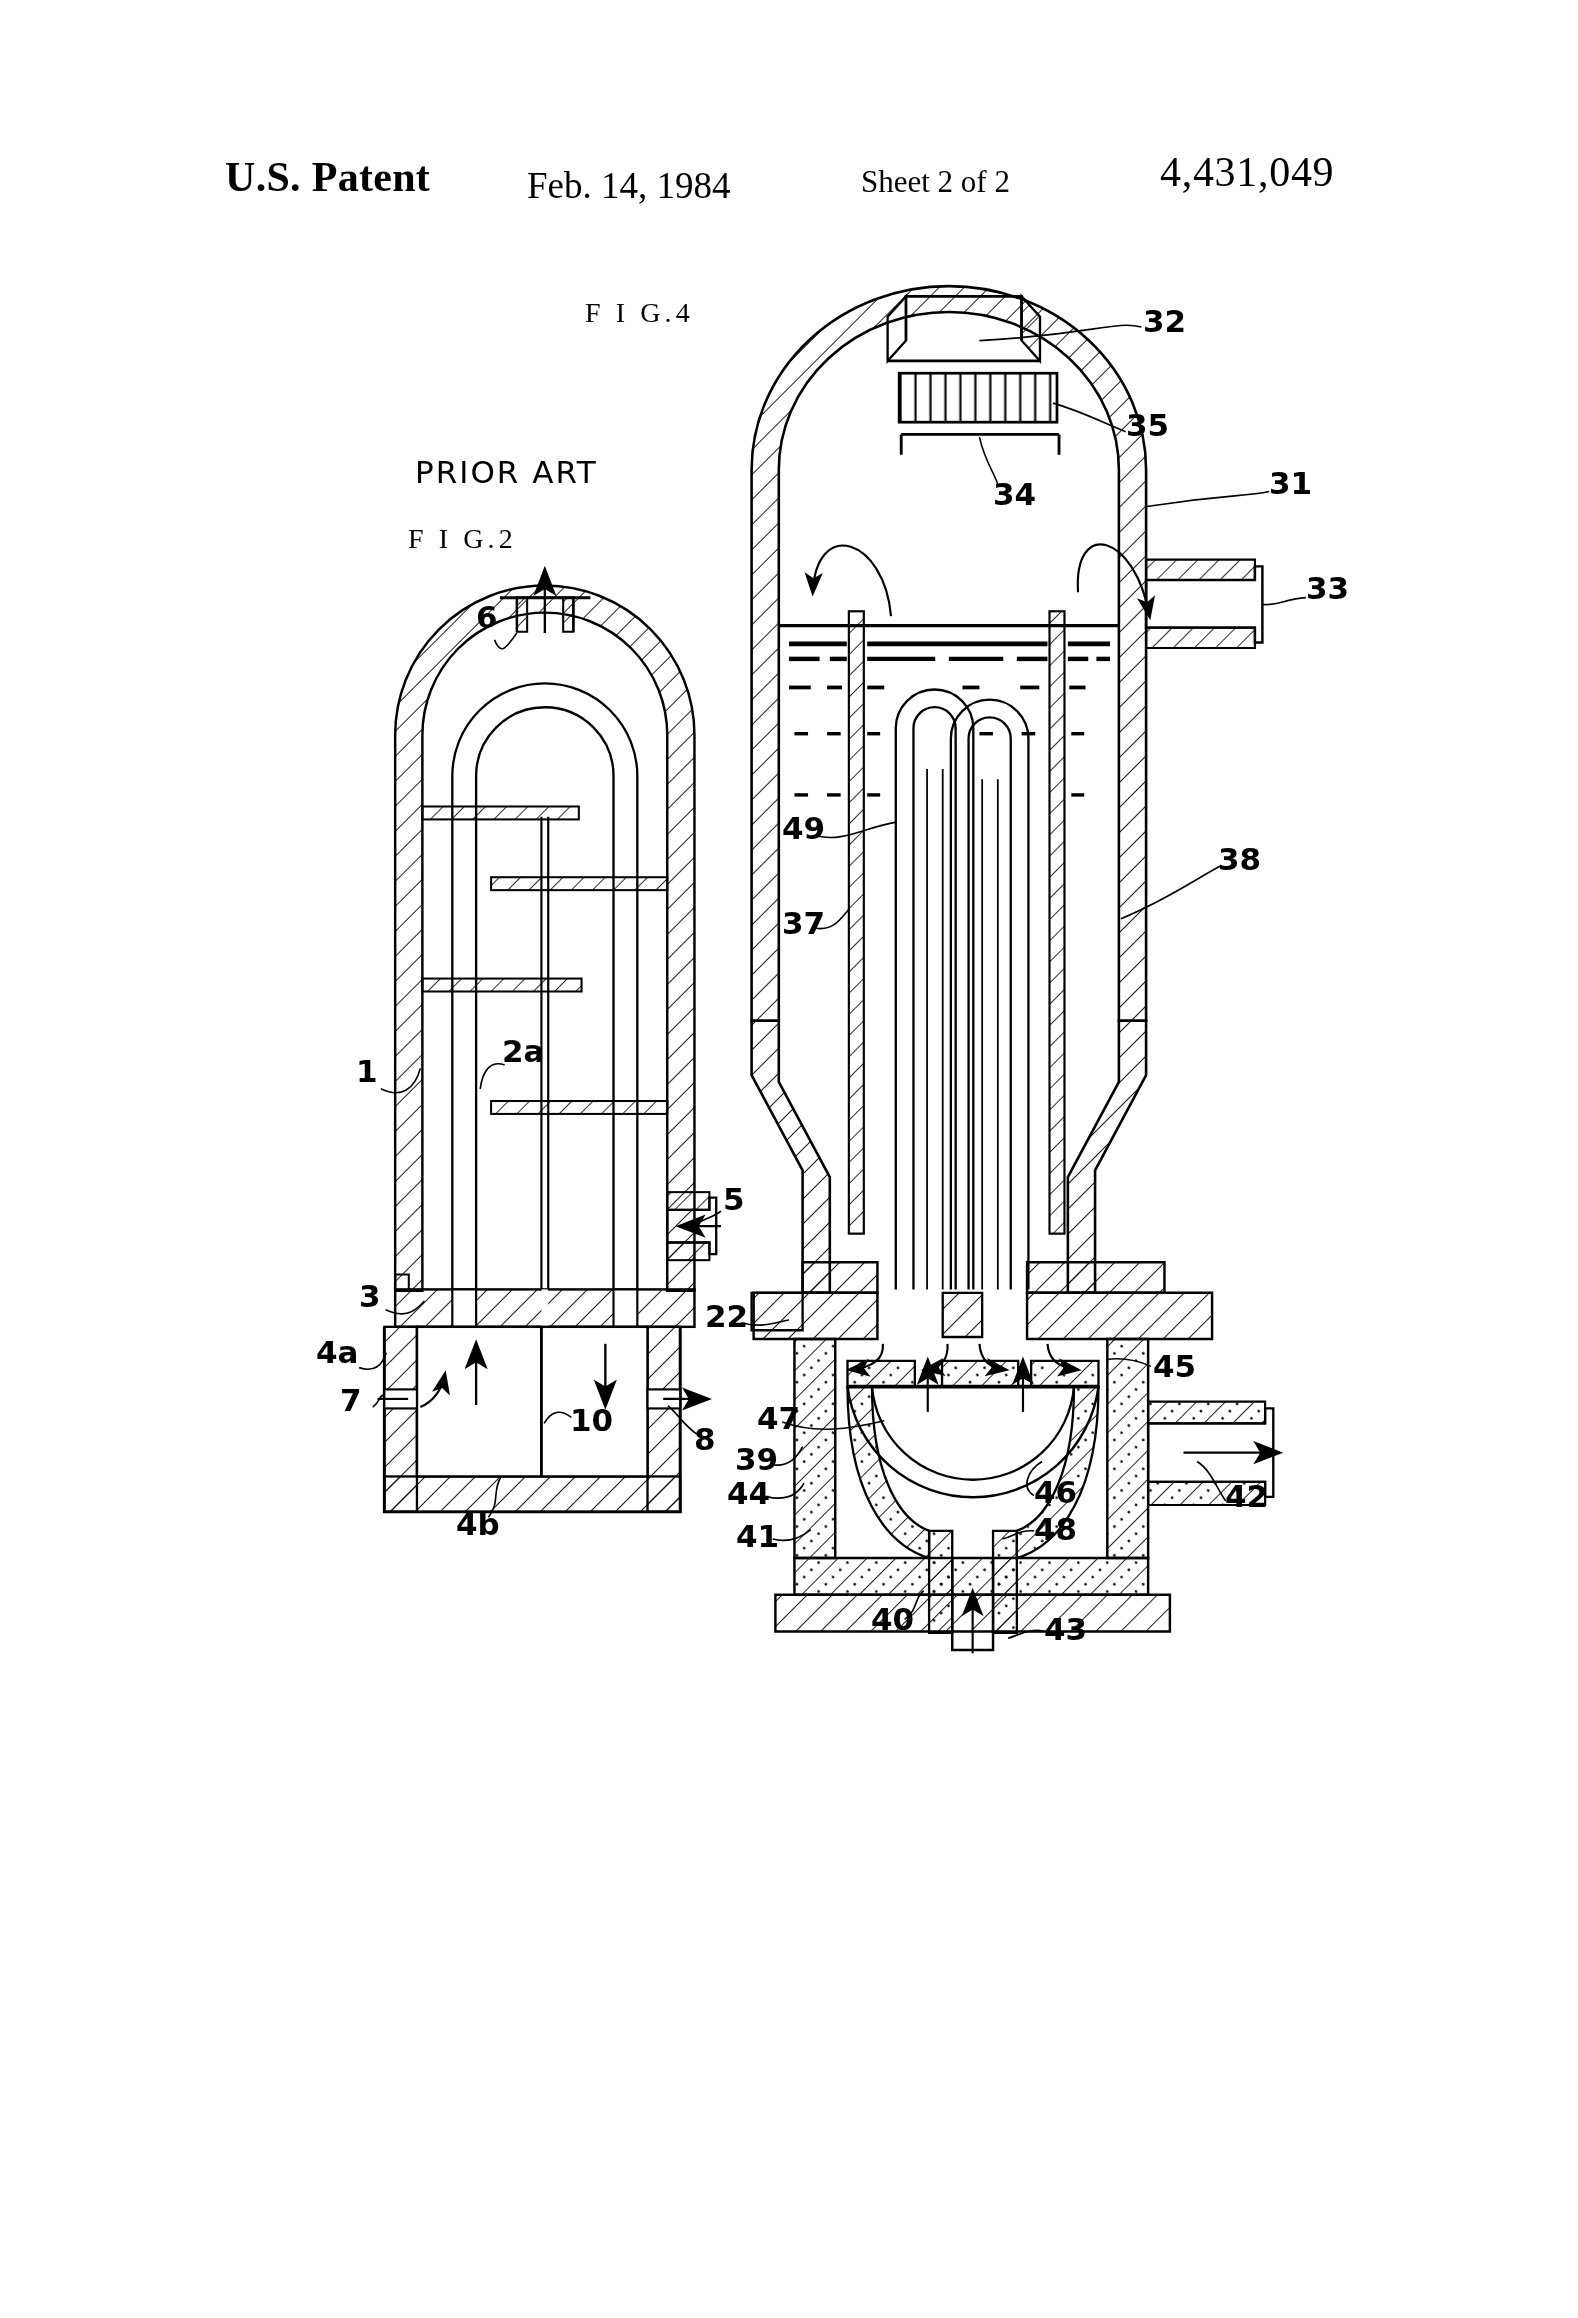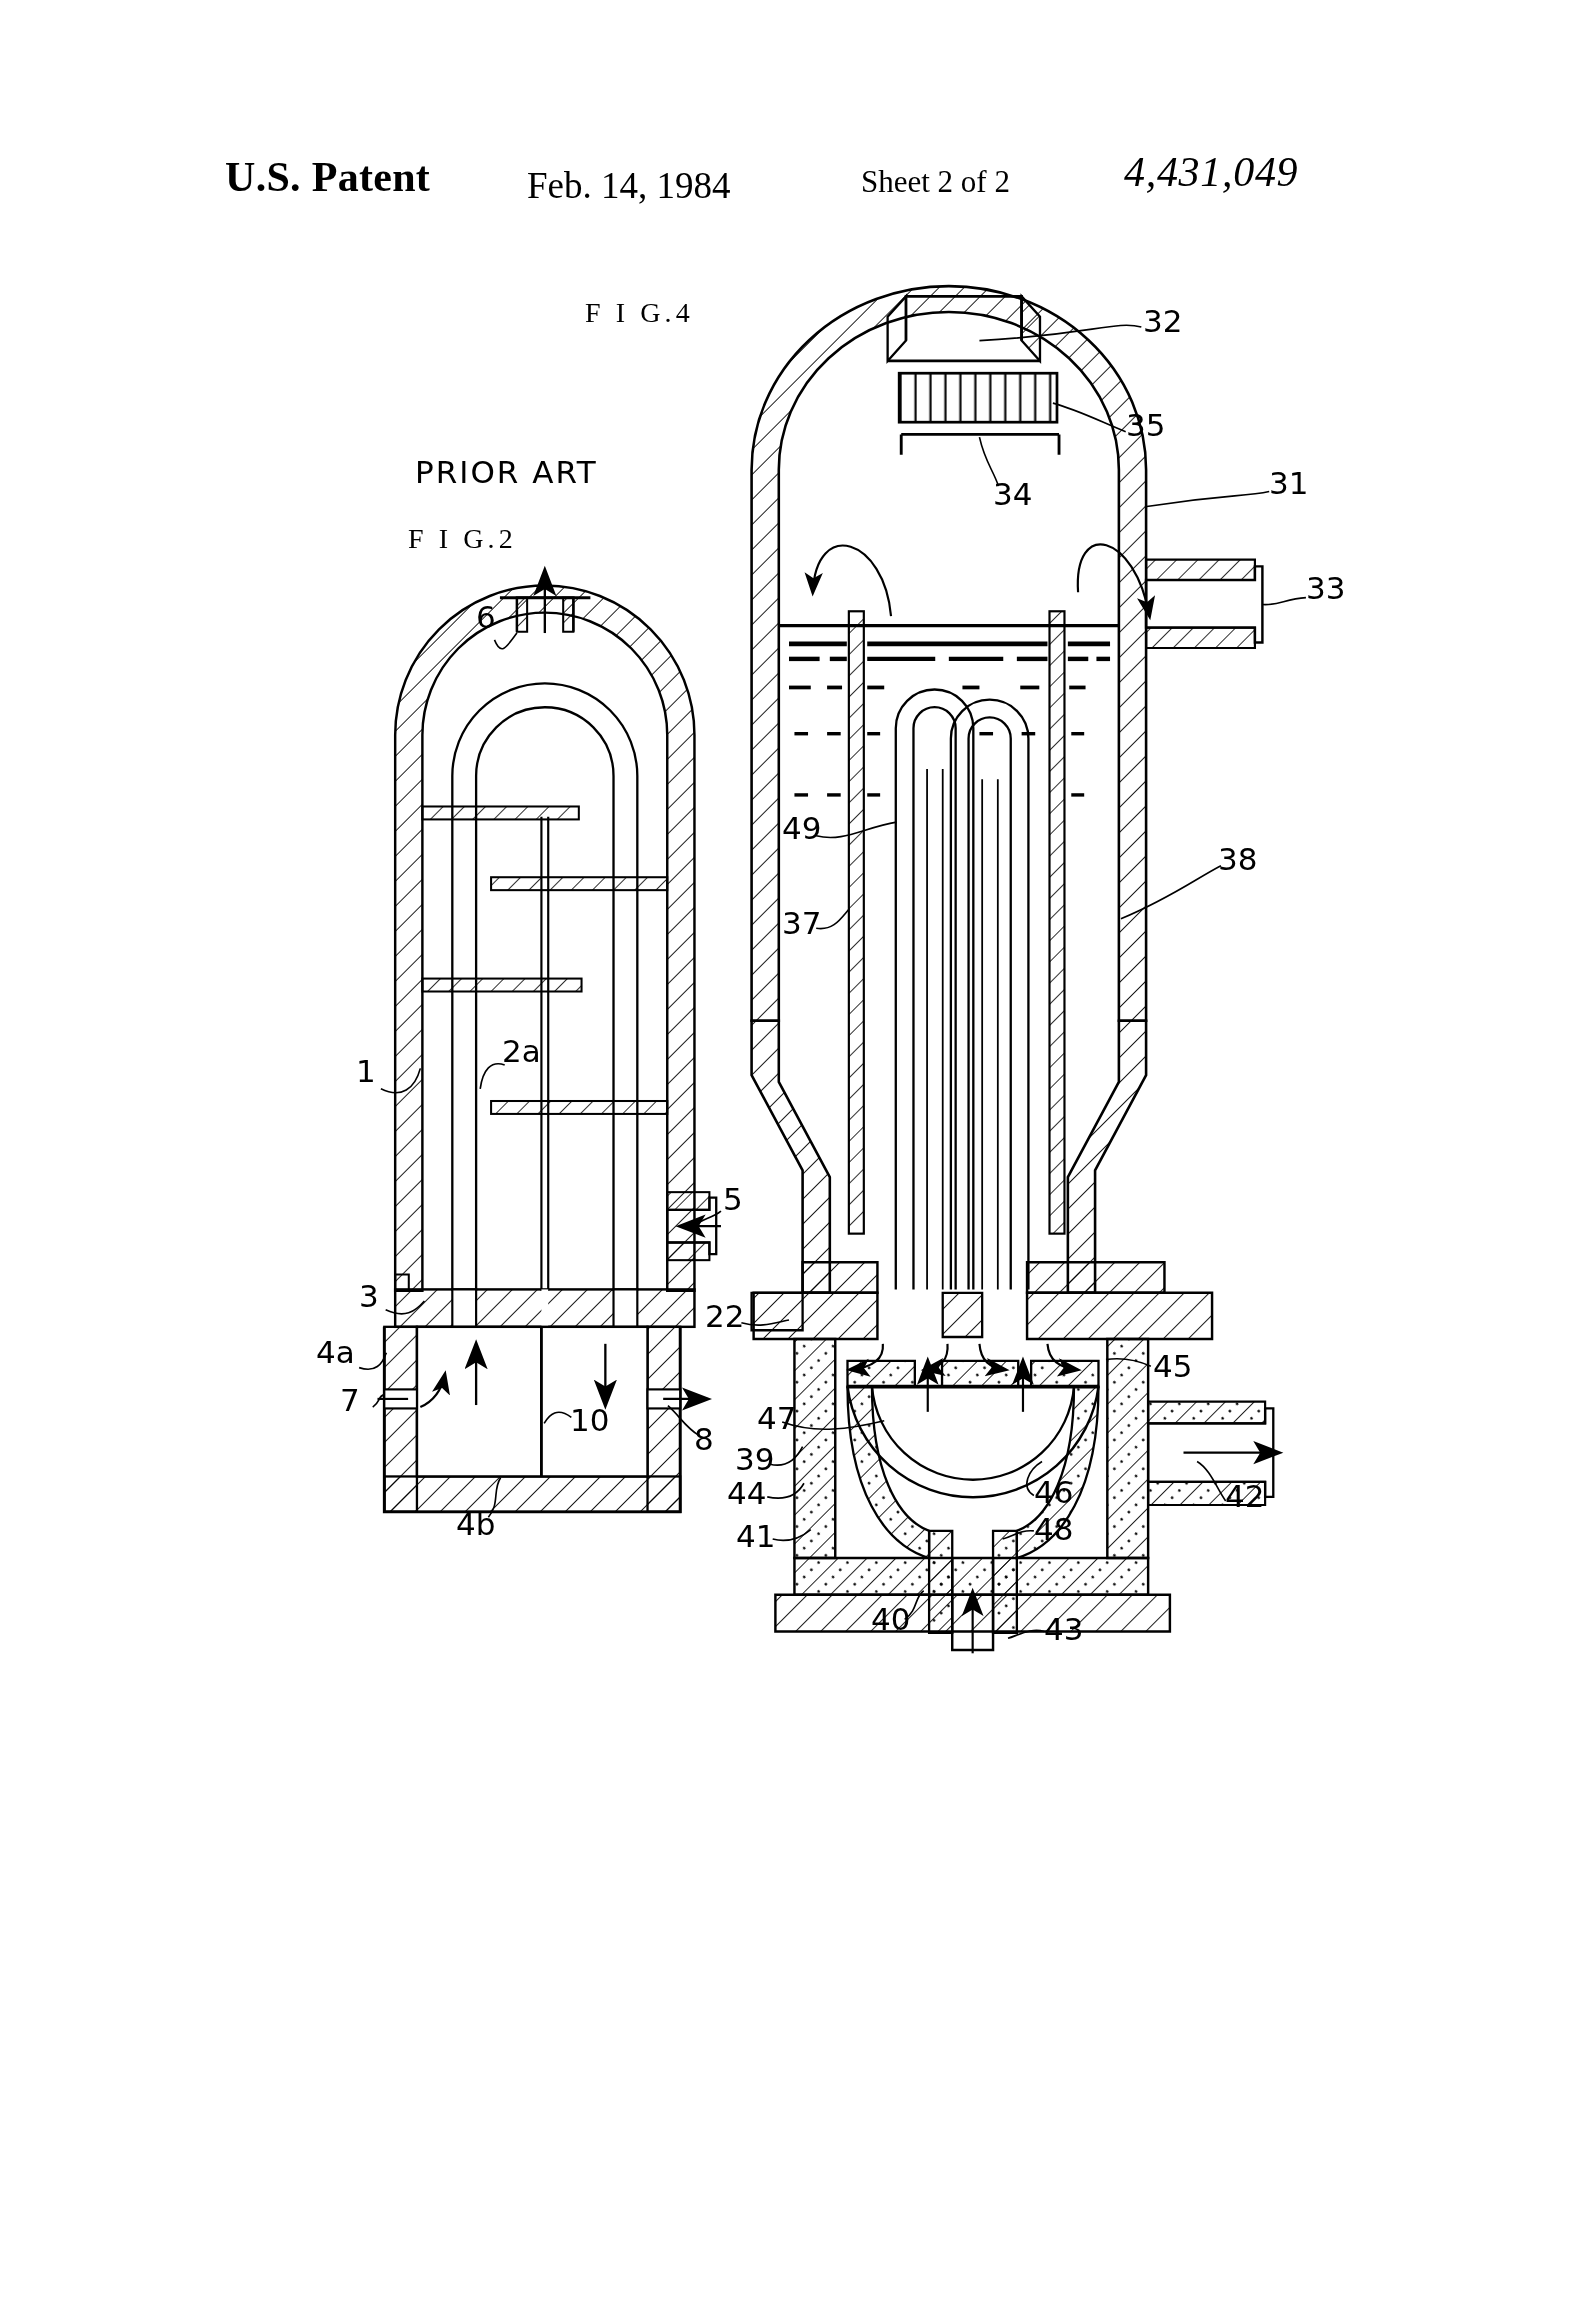--- a/index.html
+++ b/index.html
@@ -49,27 +49,26 @@
   .hdr-sheet {
     position: absolute;
     left: 861px; top: 164px;
     font-family: "Liberation Serif", serif;
     font-size: 31px;
     font-weight: 400;
     white-space: nowrap;
   }
   .hdr-number {
     position: absolute;
-    left: 1124px; top: 148px;
+    left: 1160px; top: 148px;
     font-family: "Liberation Serif", serif;
     font-size: 42px;
     font-weight: 400;
     letter-spacing: 0.7px;
     white-space: nowrap;
-    font-style: italic;
   }
   
   .fig-title {
     position: absolute;
     font-family: Liberation Serif, serif;
     font-size: 28px;
     font-weight: 400;
     letter-spacing: 4.1px;
     white-space: nowrap;
   }
@@ -83,21 +82,21 @@
   }
   #fig4-title { left: 585px; top: 297px; }
   #prior-art-label { left: 415px; top: 454px; }
   #fig2-title { left: 408px; top: 523px; }
 
   
   .ref {
     position: absolute;
     font-family: "DejaVu Sans", sans-serif;
     font-size: 31px;
-    font-weight: 400;
+    font-weight: 700;
     white-space: nowrap;
     letter-spacing: 0px;
   }
   
   svg.draw {
     position: absolute;
     left: 0; top: 0;
     width: 1578px;
     height: 2319px;
     pointer-events: none;

